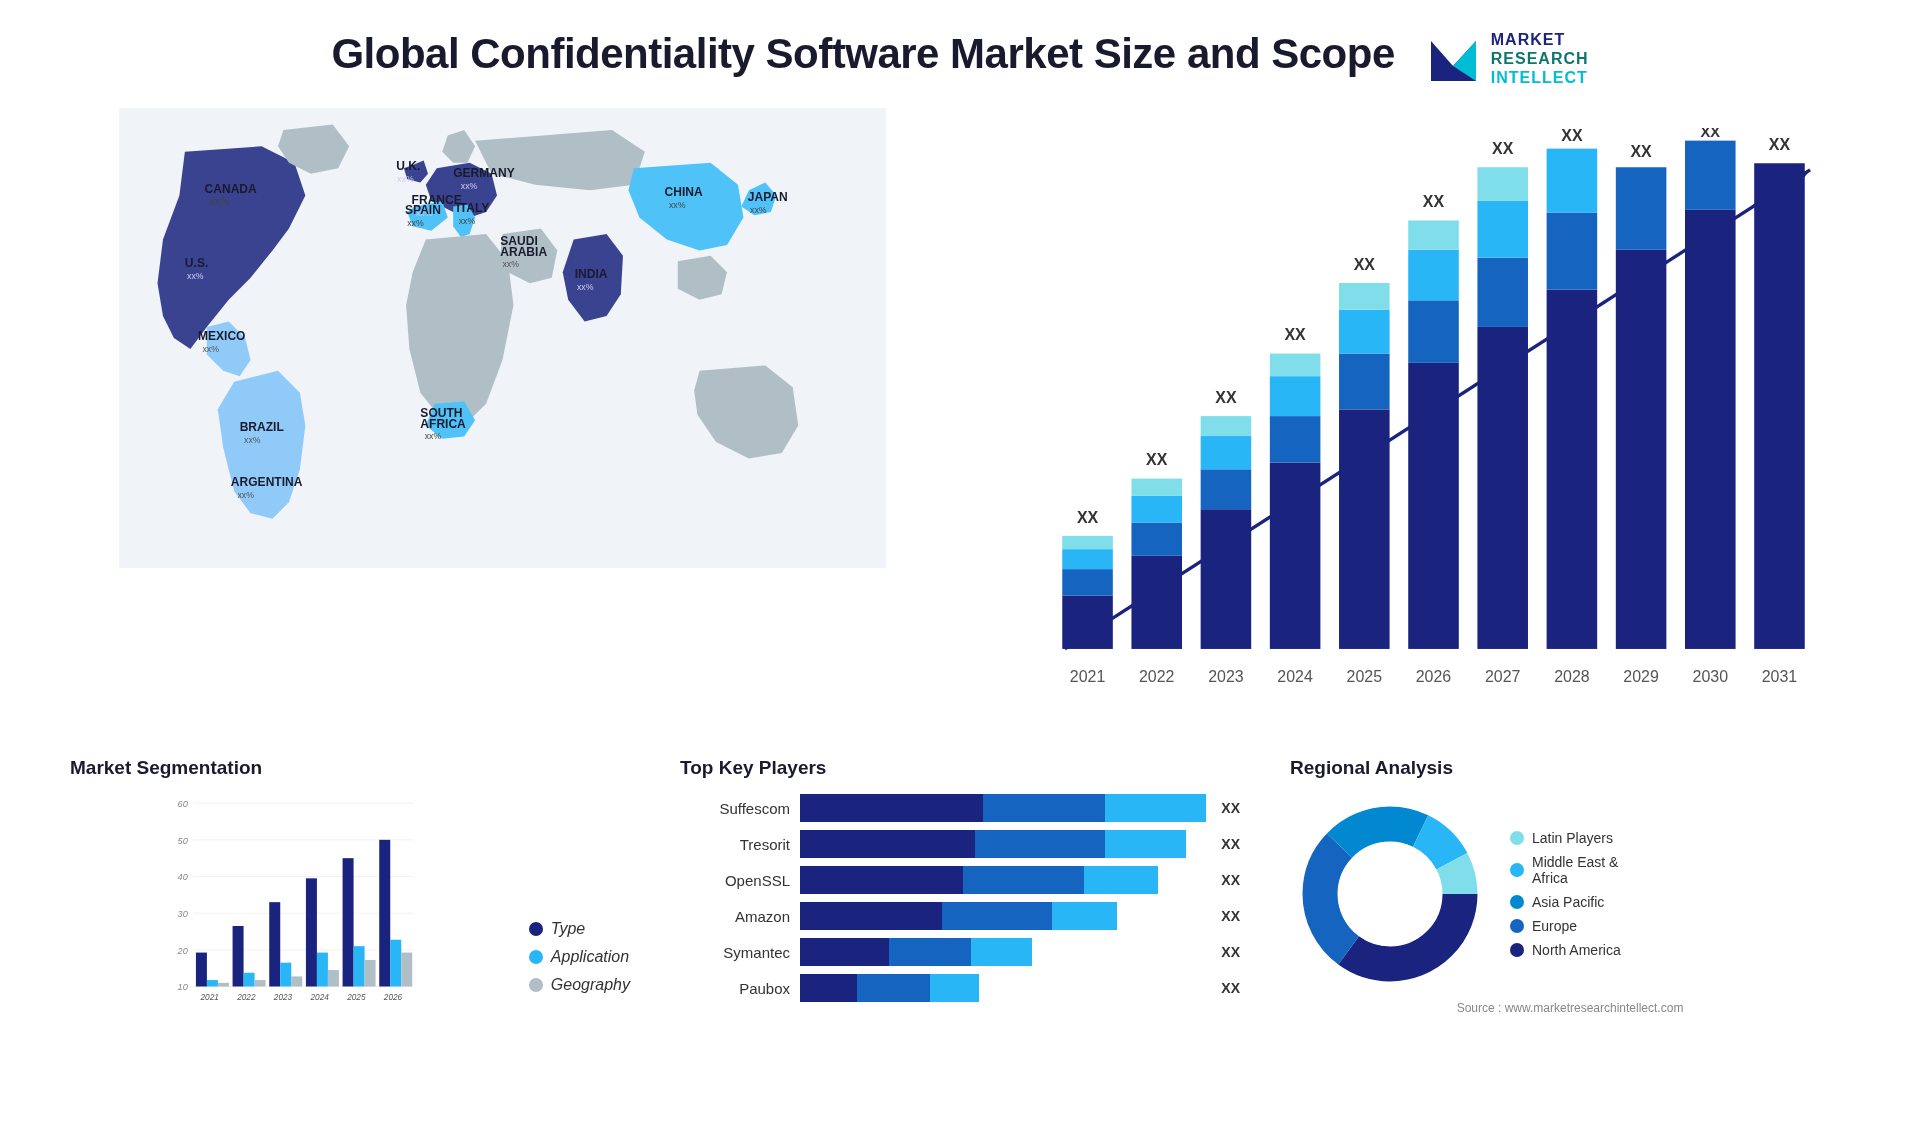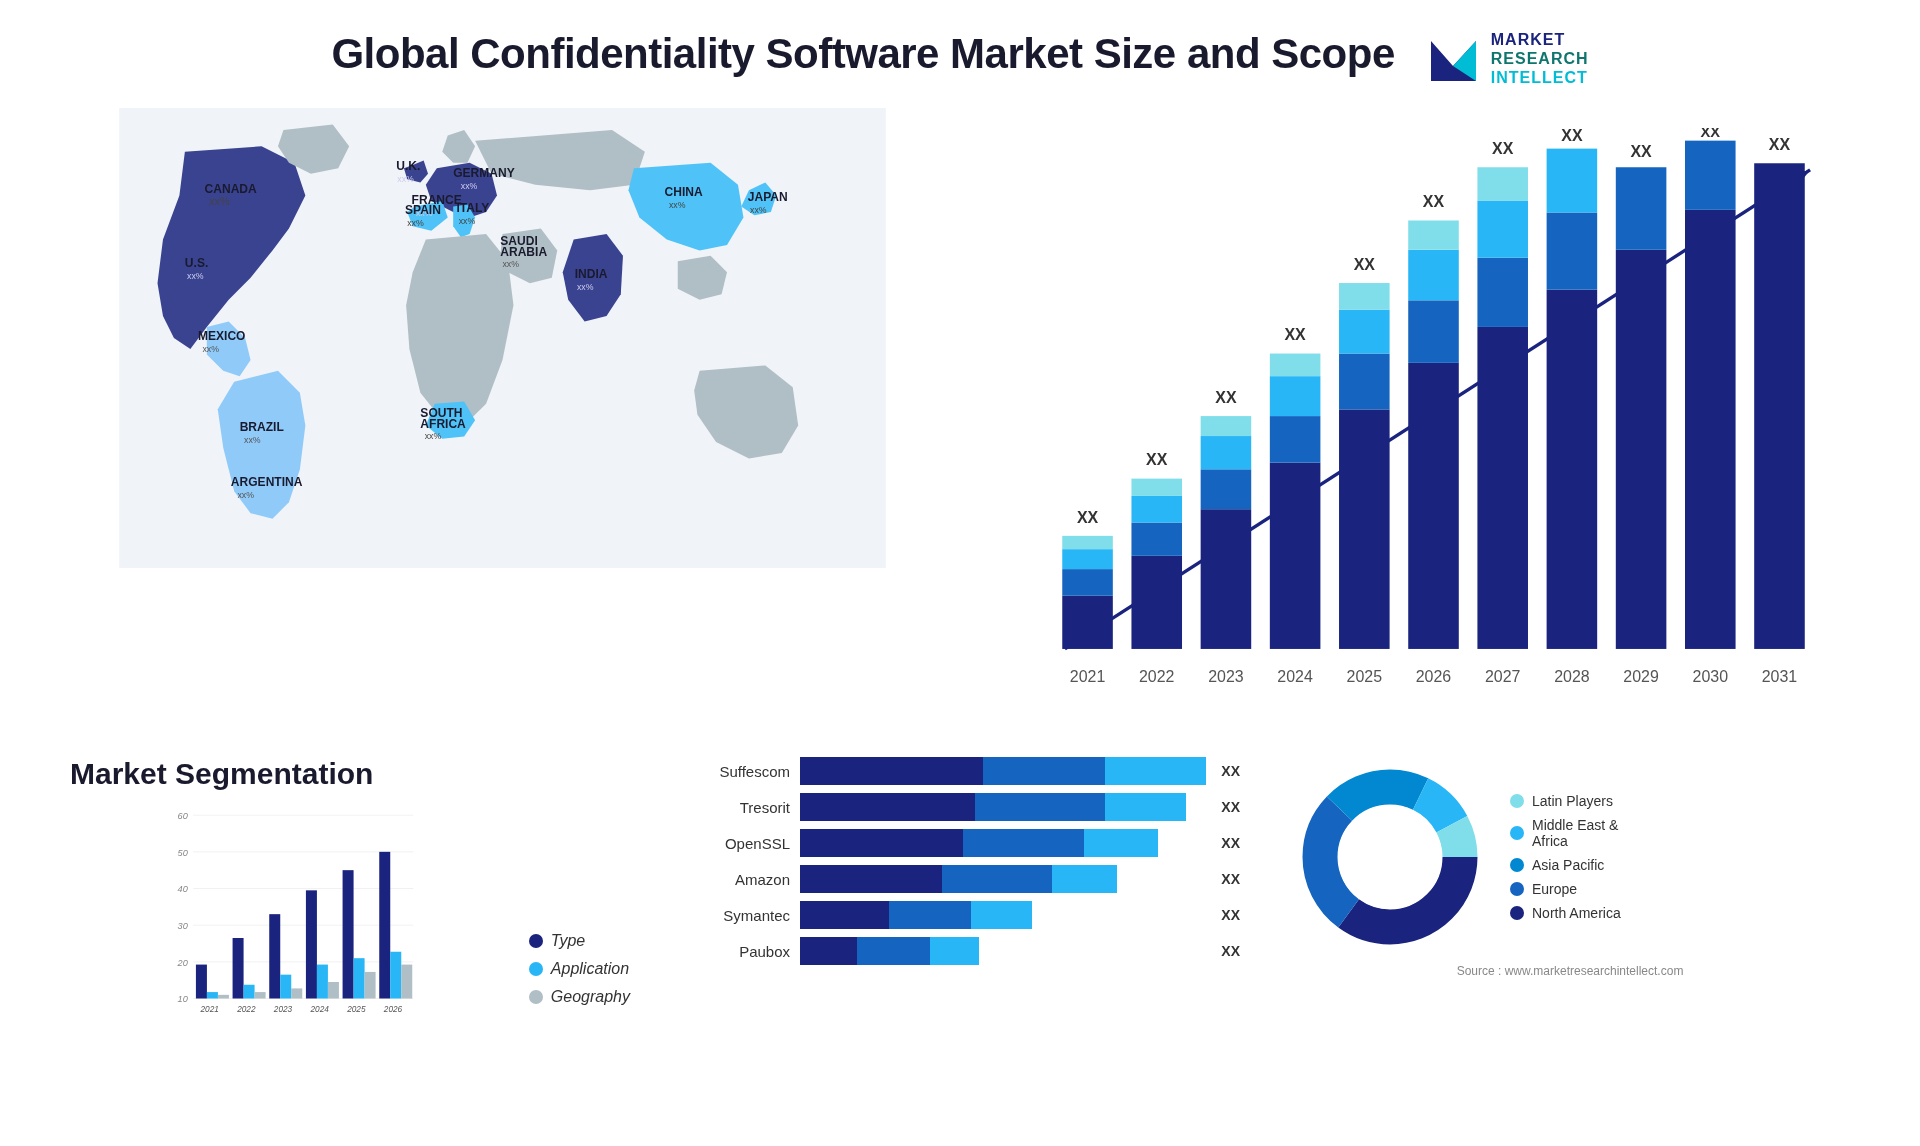--- a/index.html
+++ b/index.html
@@ -69,21 +69,21 @@
       gap: 30px;
       margin-top: 10px;
     }
 
     
     .segmentation-section {
       padding: 10px;
     }
 
     .section-title {
-      font-size: 30px;
+      font-size: 19px;
       font-weight: 700;
       color: #1a1a2e;
       margin-bottom: 15px;
     }
 
     .segmentation-content {
       display: flex;
       align-items: flex-end;
       gap: 20px;
       font-style: italic;
@@ -479,20 +479,21 @@
           </div>
           <div class="legend-item">
             <div class="legend-dot" style="background:#b0bec5;"></div>
             <span>Geography</span>
           </div>
         </div>
       </div>
     </div>
 
     <div class="players-section">
+      <h2 class="section-title">Top Key Players</h2>
       <div class="players-list">
 
         <div class="player-row">
           <span class="player-name">Suffescom</span>
           <div class="player-bar-container">
             <div class="player-bar">
               <div class="player-bar-seg1" style="width:45%;"></div>
               <div class="player-bar-seg2" style="width:30%;"></div>
               <div class="player-bar-seg3" style="width:25%;"></div>
             </div>
@@ -557,20 +558,21 @@
               <div class="player-bar-seg3" style="width:12%;"></div>
             </div>
           </div>
           <span class="player-value">XX</span>
         </div>
 
       </div>
     </div>
 
     <div class="regional-section">
+      <h2 class="section-title">Regional Analysis</h2>
       <div class="regional-content">
         <div class="donut-container">
           <svg viewBox="0 0 200 200" width="200" height="200">
 
             <circle cx="100" cy="100" r="70" fill="none" stroke="#1a237e" stroke-width="35" stroke-dasharray="154 286" stroke-dashoffset="0"></circle>
 
             <circle cx="100" cy="100" r="70" fill="none" stroke="#1565c0" stroke-width="35" stroke-dasharray="119 321" stroke-dashoffset="-154"></circle>
 
             <circle cx="100" cy="100" r="70" fill="none" stroke="#0288d1" stroke-width="35" stroke-dasharray="88 352" stroke-dashoffset="-273"></circle>
 

